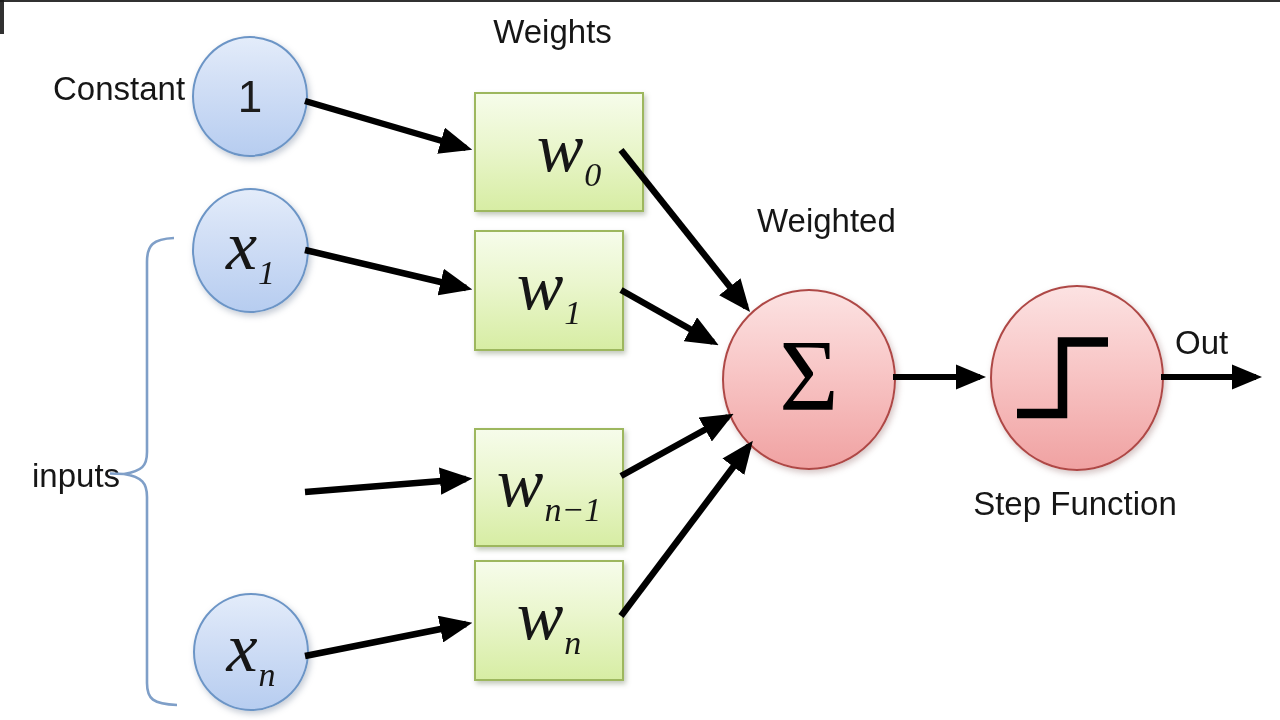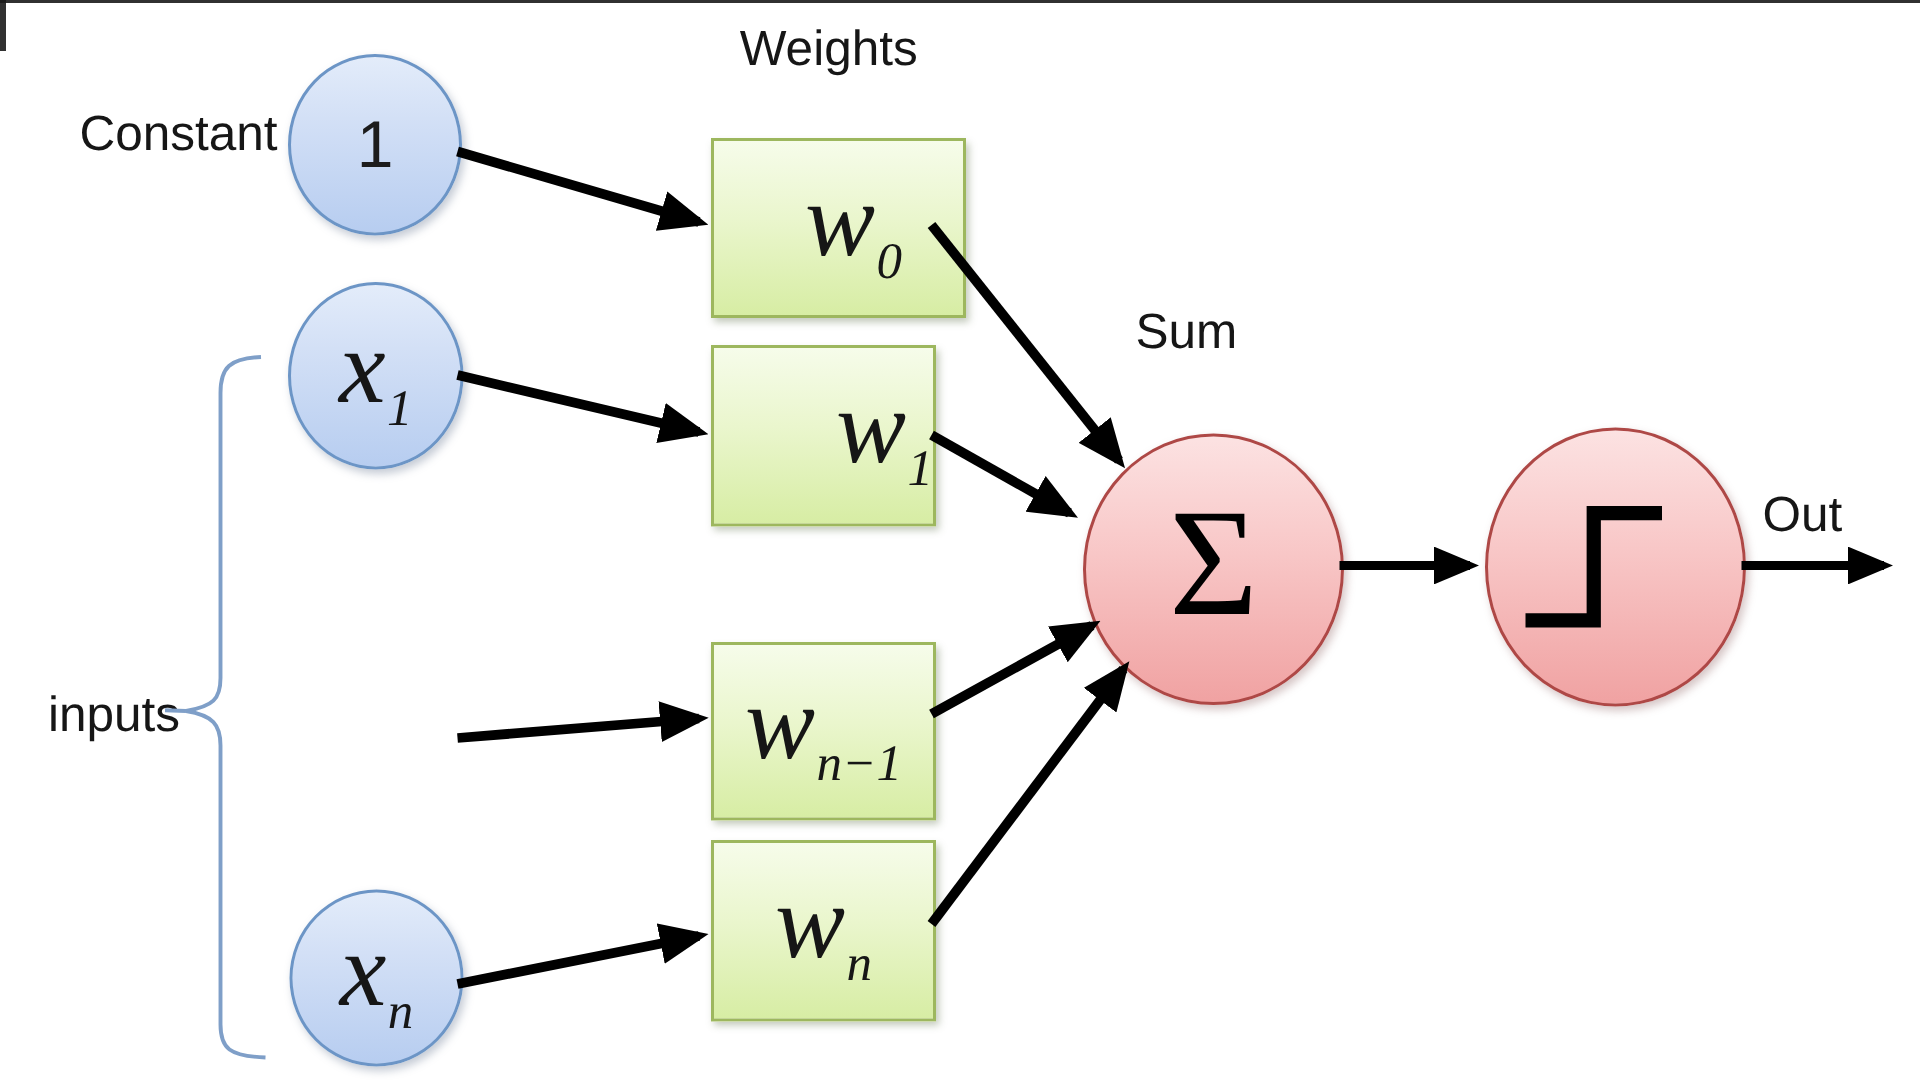--- a/index.html
+++ b/index.html
@@ -49,44 +49,45 @@
   <div class="artifact-top"></div>
   <div class="artifact-corner"></div>
 
   <div class="lbl" style="left:53px;top:71px;">Constant</div>
 
   <div class="lbl" style="left:470px;top:14px;width:165px;text-align:center;">Weights</div>
 
   <div class="lbl" style="left:32px;top:458px;">inputs</div>
 
   <div class="lbl" style="left:757px;top:197px;line-height:47px;">
-    <div>Sum</div>
+    <div>Weighted</div>
   </div>
 
+  <div class="lbl" style="left:955px;top:486px;width:240px;text-align:center;">Step Function</div>
 
   <div class="lbl" style="left:1175px;top:325px;text-align:center;">Out</div>
 
   <div class="blue-circle" style="left:192px;top:36px;width:112px;height:117px;">
     <span class="const-digit">1</span>
   </div>
 
   <div class="blue-circle" style="left:192px;top:188px;width:113px;height:121px;">
     <span class="math"><span>x</span><span class="math-sub">1</span></span>
   </div>
 
 
   <div class="blue-circle" style="left:193px;top:593px;width:112px;height:114px;">
     <span class="math"><span>x</span><span class="math-sub">n</span></span>
   </div>
 
   <div class="green-box" style="left:474px;top:92px;width:146px;height:116px;padding-left:20px;">
     <span class="math"><span>w</span><span class="math-sub">0</span></span>
   </div>
 
-  <div class="green-box" style="left:474px;top:230px;width:146px;height:117px;justify-content:flex-end;">
+  <div class="green-box" style="left:474px;top:230px;width:146px;height:117px;">
     <span class="math"><span>w</span><span class="math-sub">1</span></span>
   </div>
 
   <div class="green-box" style="left:474px;top:418px;width:146px;height:115px;margin-top:10px;">
     <span class="math"><span>w</span><span class="math-sub">n−1</span></span>
   </div>
 
   <div class="green-box" style="left:474px;top:560px;width:146px;height:117px;">
     <span class="math"><span>w</span><span class="math-sub">n</span></span>
   </div>

